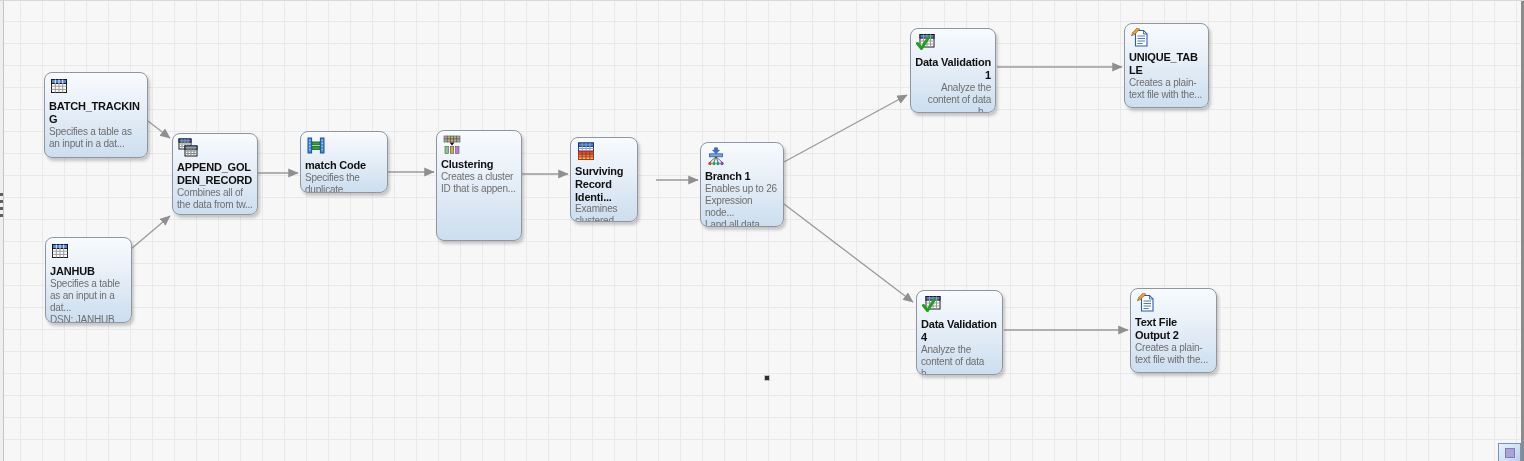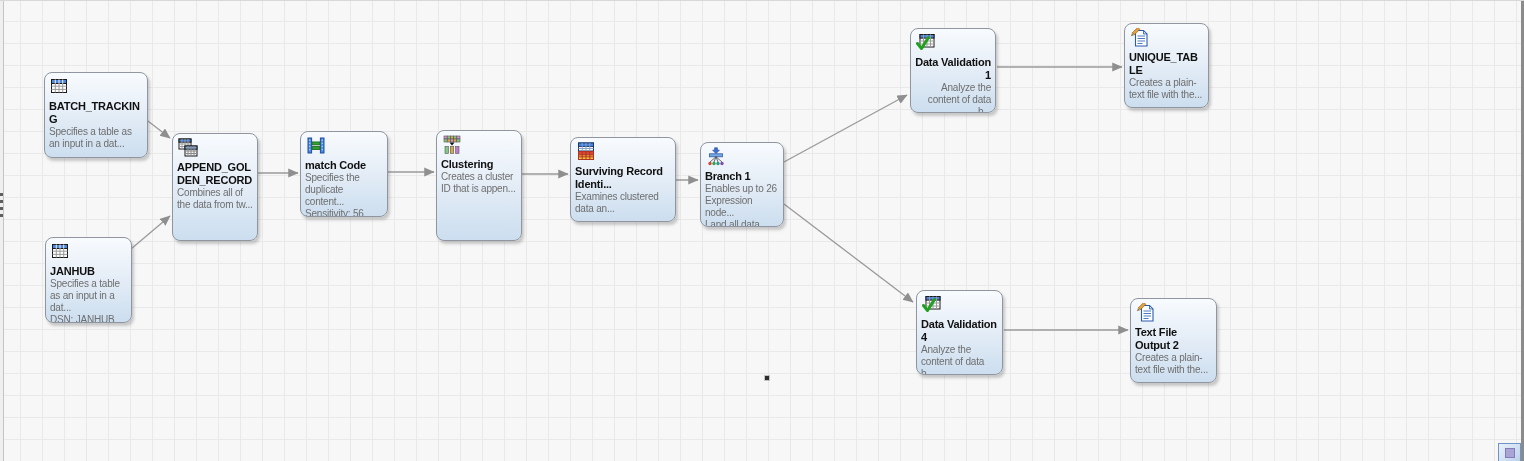--- a/index.html
+++ b/index.html
@@ -101,37 +101,37 @@
             <path d="M1.5 9.2H16.5 M1.5 12.4H16.5" stroke="#9a9a9a" fill="none"></path>
             <path d="M5.3 2.8V6.3 M9 2.8V6.3 M12.7 2.8V6.3" stroke="#dce8fa" fill="none"></path>
           </svg>
         </span>
     <div class="node-title">JANHUB</div>
     <div class="node-desc">
           <div>Specifies a table as an input in a dat...</div>
           <div>DSN: JANHUB</div>
         </div>
   </div>
-      <div class="node" style="left: 172px; top: 132px; width: 86px; height: 108px;">
+      <div class="node" style="left: 172px; top: 132px; width: 86px; height: 82px;">
     <span class="node-icon">
           <svg width="20" height="20" viewBox="0 0 20 20">
             <rect x="1" y="1" width="12" height="10" fill="#ffffff" stroke="#1a1a1a"></rect>
             <rect x="1" y="1" width="12" height="3.2" fill="#4a86e0" stroke="#1a1a1a"></rect>
             <path d="M4 1V11 M7 1V11 M10 1V11 M1 6H13 M1 8.5H13" stroke="#9a9a9a" fill="none"></path>
             <rect x="7" y="8" width="12" height="10" fill="#f2f2f2" stroke="#1a1a1a"></rect>
             <rect x="7" y="8" width="12" height="3.2" fill="#7fa3d8" stroke="#1a1a1a"></rect>
             <path d="M10 8V18 M13 8V18 M16 8V18 M7 13H19 M7 15.5H19" stroke="#8a8a8a" fill="none"></path>
           </svg>
         </span>
     <div class="node-title">APPEND_GOLDEN_RECORD</div>
     <div class="node-desc">
           <div>Combines all of the data from tw...</div>
         </div>
   </div>
-      <div class="node" style="left: 300px; top: 130px; width: 88px; height: 86px;">
+      <div class="node" style="left: 300px; top: 130px; width: 88px; height: 62px;">
     <span class="node-icon">
           <svg width="20" height="20" viewBox="0 0 20 20">
             <rect x="2" y="2" width="3.6" height="15" fill="#4a86e0" stroke="#1f4fa0"></rect>
             <path d="M3.8 3.5V15.5" stroke="#cfe0f8" stroke-dasharray="1.5,1.6"></path>
             <rect x="14.4" y="2" width="3.6" height="15" fill="#4a86e0" stroke="#1f4fa0"></rect>
             <path d="M16.2 3.5V15.5" stroke="#cfe0f8" stroke-dasharray="1.5,1.6"></path>
             <rect x="6.2" y="6" width="7.6" height="2.8" fill="#33a433" stroke="#1d6e1d"></rect>
             <rect x="6.2" y="10.6" width="7.6" height="2.8" fill="#33a433" stroke="#1d6e1d"></rect>
           </svg>
         </span>
@@ -162,21 +162,21 @@
               <rect x="8.3" y="11.5" width="3.4" height="7" fill="#d9a84a"></rect>
               <rect x="13.6" y="11.5" width="3.4" height="7" fill="#c07ad0"></rect>
             </g>
           </svg>
         </span>
     <div class="node-title">Clustering</div>
     <div class="node-desc">
           <div>Creates a cluster ID that is appen...</div>
         </div>
   </div>
-      <div class="node" style="left: 570px; top: 136px; width: 106px; height: 85px;">
+      <div class="node" style="left: 570px; top: 136px; width: 68px; height: 85px;">
     <span class="node-icon">
           <svg width="20" height="20" viewBox="0 0 20 20">
             <rect x="2.5" y="1" width="15" height="8" fill="#ffffff" stroke="#15386b"></rect>
             <rect x="2.5" y="1" width="15" height="3.4" fill="#4a86e0" stroke="#15386b"></rect>
             <path d="M6.2 1V9 M10 1V9 M13.8 1V9 M2.5 6.5H17.5" stroke="#8aa2c8" fill="none"></path>
             <rect x="2.5" y="9.5" width="15" height="8" fill="#f5c33a" stroke="#b03325"></rect>
             <rect x="2.5" y="9.5" width="15" height="3.4" fill="#d8472f" stroke="#b03325"></rect>
             <path d="M6.2 9.5V17.5 M10 9.5V17.5 M13.8 9.5V17.5 M2.5 14.8H17.5" stroke="#b03325" fill="none"></path>
           </svg>
         </span>
@@ -247,21 +247,21 @@
             <rect x="4" y="1.5" width="14" height="3.6" fill="#4a86e0" stroke="#1a1a1a"></rect>
             <path d="M7.5 1.5V14 M11 1.5V14 M14.5 1.5V14 M4 8H18 M4 11H18" stroke="#9a9a9a" fill="none"></path>
             <path d="M1.5 10.5 L5.5 15.5 L12.5 4.5" stroke="#1fa01f" stroke-width="3" fill="none" stroke-linecap="round" stroke-linejoin="round"></path>
           </svg>
         </span>
     <div class="node-title">Data Validation 4</div>
     <div class="node-desc">
           <div>Analyze the content of data b...</div>
         </div>
   </div>
-      <div class="node" style="left: 1130px; top: 287px; width: 87px; height: 85px; margin-top: 10px;">
+      <div class="node" style="left: 1130px; top: 287px; width: 87px; height: 85px;">
     <span class="node-icon">
           <svg width="20" height="20" viewBox="0 0 20 20">
             <path d="M5.5 2.5 H13.5 L17 6 V18 H5.5 Z" fill="#ffffff" stroke="#2a5ab0" stroke-width="1.1"></path>
             <path d="M13.5 2.5 L13.5 6 L17 6 Z" fill="#cfe0f5" stroke="#2a5ab0" stroke-width="0.8"></path>
             <path d="M7.5 8H15 M7.5 10.5H15 M7.5 13H15 M7.5 15.5H12.5" stroke="#4a7ac0" stroke-width="1"></path>
             <g transform="rotate(45 4.5 4.5)">
               <rect x="3.2" y="-1.5" width="2.8" height="7.5" fill="#e8a03a" stroke="#8a5a10" stroke-width="0.6"></rect>
               <path d="M3.2 6 L6 6 L4.6 9 Z" fill="#e8cfa0" stroke="#8a5a10" stroke-width="0.5"></path>
               <path d="M4.1 7.2 L5.1 7.2 L4.6 9 Z" fill="#333333"></path>
             </g>

